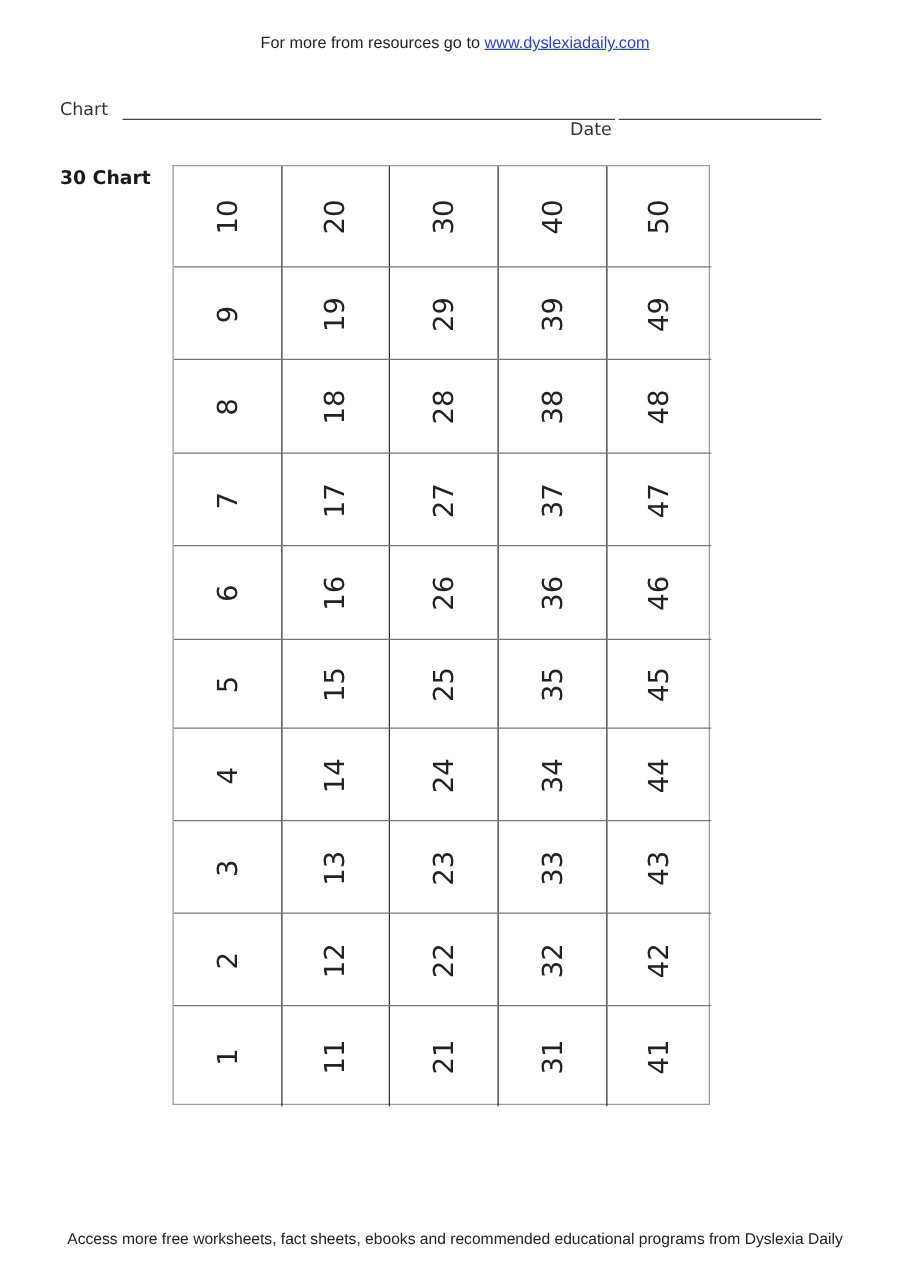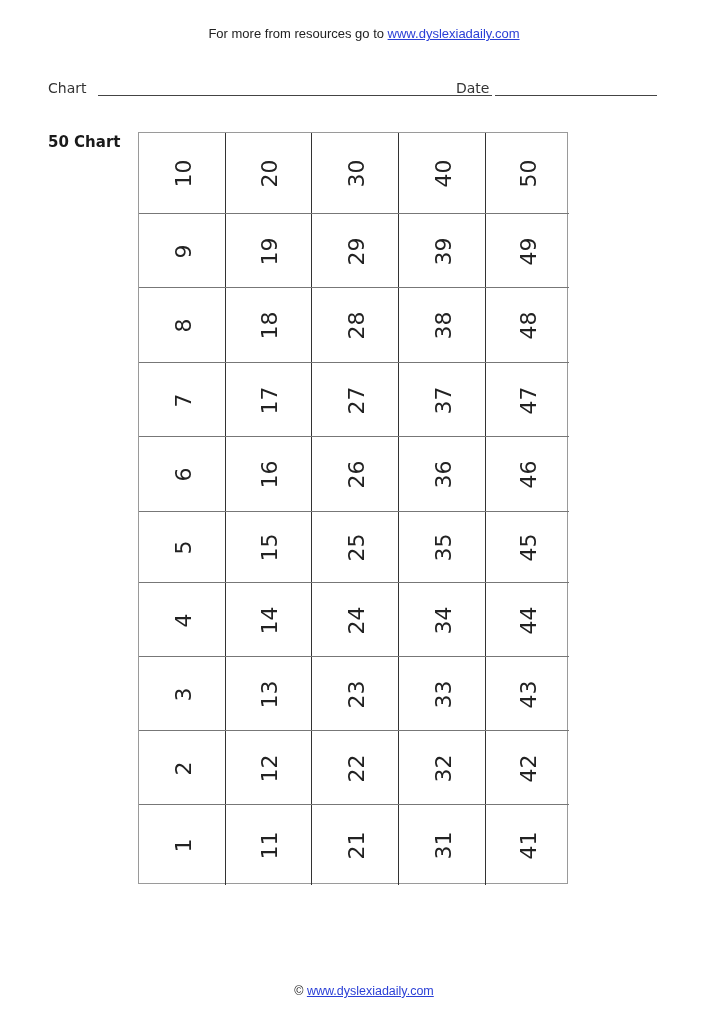--- a/index.html
+++ b/index.html
@@ -40,21 +40,21 @@
     }
     .name-label { position: absolute; left: 0; top: 0; }
     .name-line {
       position: absolute;
       left: 50px;
       top: 15px;
       width: 394px;
       border-bottom: 1px solid #444;
       height: 0;
     }
-    .date-label { position: absolute; left: 408px; top: 0; text-align: right; }
+    .date-label { position: absolute; left: 408px; top: 16px; text-align: right; }
     .date-line {
       position: absolute;
       left: 447px;
       top: 15px;
       width: 162px;
       border-bottom: 1px solid #444;
       height: 0;
     }
     .chart-title {
       position: absolute;
@@ -121,21 +121,21 @@
   <span>For more from resources go to </span><span class="link">www.dyslexiadaily.com</span>
 </div>
 
 <div class="name-row">
   <span class="name-label">Chart</span>
   <div class="name-line"></div>
   <span class="date-label">Date</span>
   <div class="date-line"></div>
 </div>
 
-<div class="chart-title">50 Chart</div>
+<div class="chart-title">30 Chart</div>
 
 <div class="grid" id="grid">
     <div class="cell" style="left: 0px; top: 0px; width: 87px; height: 81px;">
       <span class="num">10</span>
     </div>
     <div class="cell" style="left: 0px; top: 81px; width: 87px; height: 74px;">
       <span class="num">9</span>
     </div>
     <div class="cell" style="left: 0px; top: 155px; width: 87px; height: 75px;">
       <span class="num">8</span>
@@ -290,16 +290,14 @@
     <div class="hline" style="top: 229px; width: 430px;"></div>
     <div class="hline" style="top: 303px; width: 430px;"></div>
     <div class="hline" style="top: 378px; width: 430px;"></div>
     <div class="hline" style="top: 449px; width: 430px;"></div>
     <div class="hline" style="top: 523px; width: 430px;"></div>
     <div class="hline" style="top: 597px; width: 430px;"></div>
     <div class="hline" style="top: 671px; width: 430px;"></div>
   </div>
 
 <div class="footer">
-  <div>
-    <span>© </span><span class="link">www.dyslexiadaily.com</span>
-  </div>
+  <div>Access more free worksheets, fact sheets, ebooks and recommended educational programs from Dyslexia Daily</div>
 </div>
 
 </body></html>

